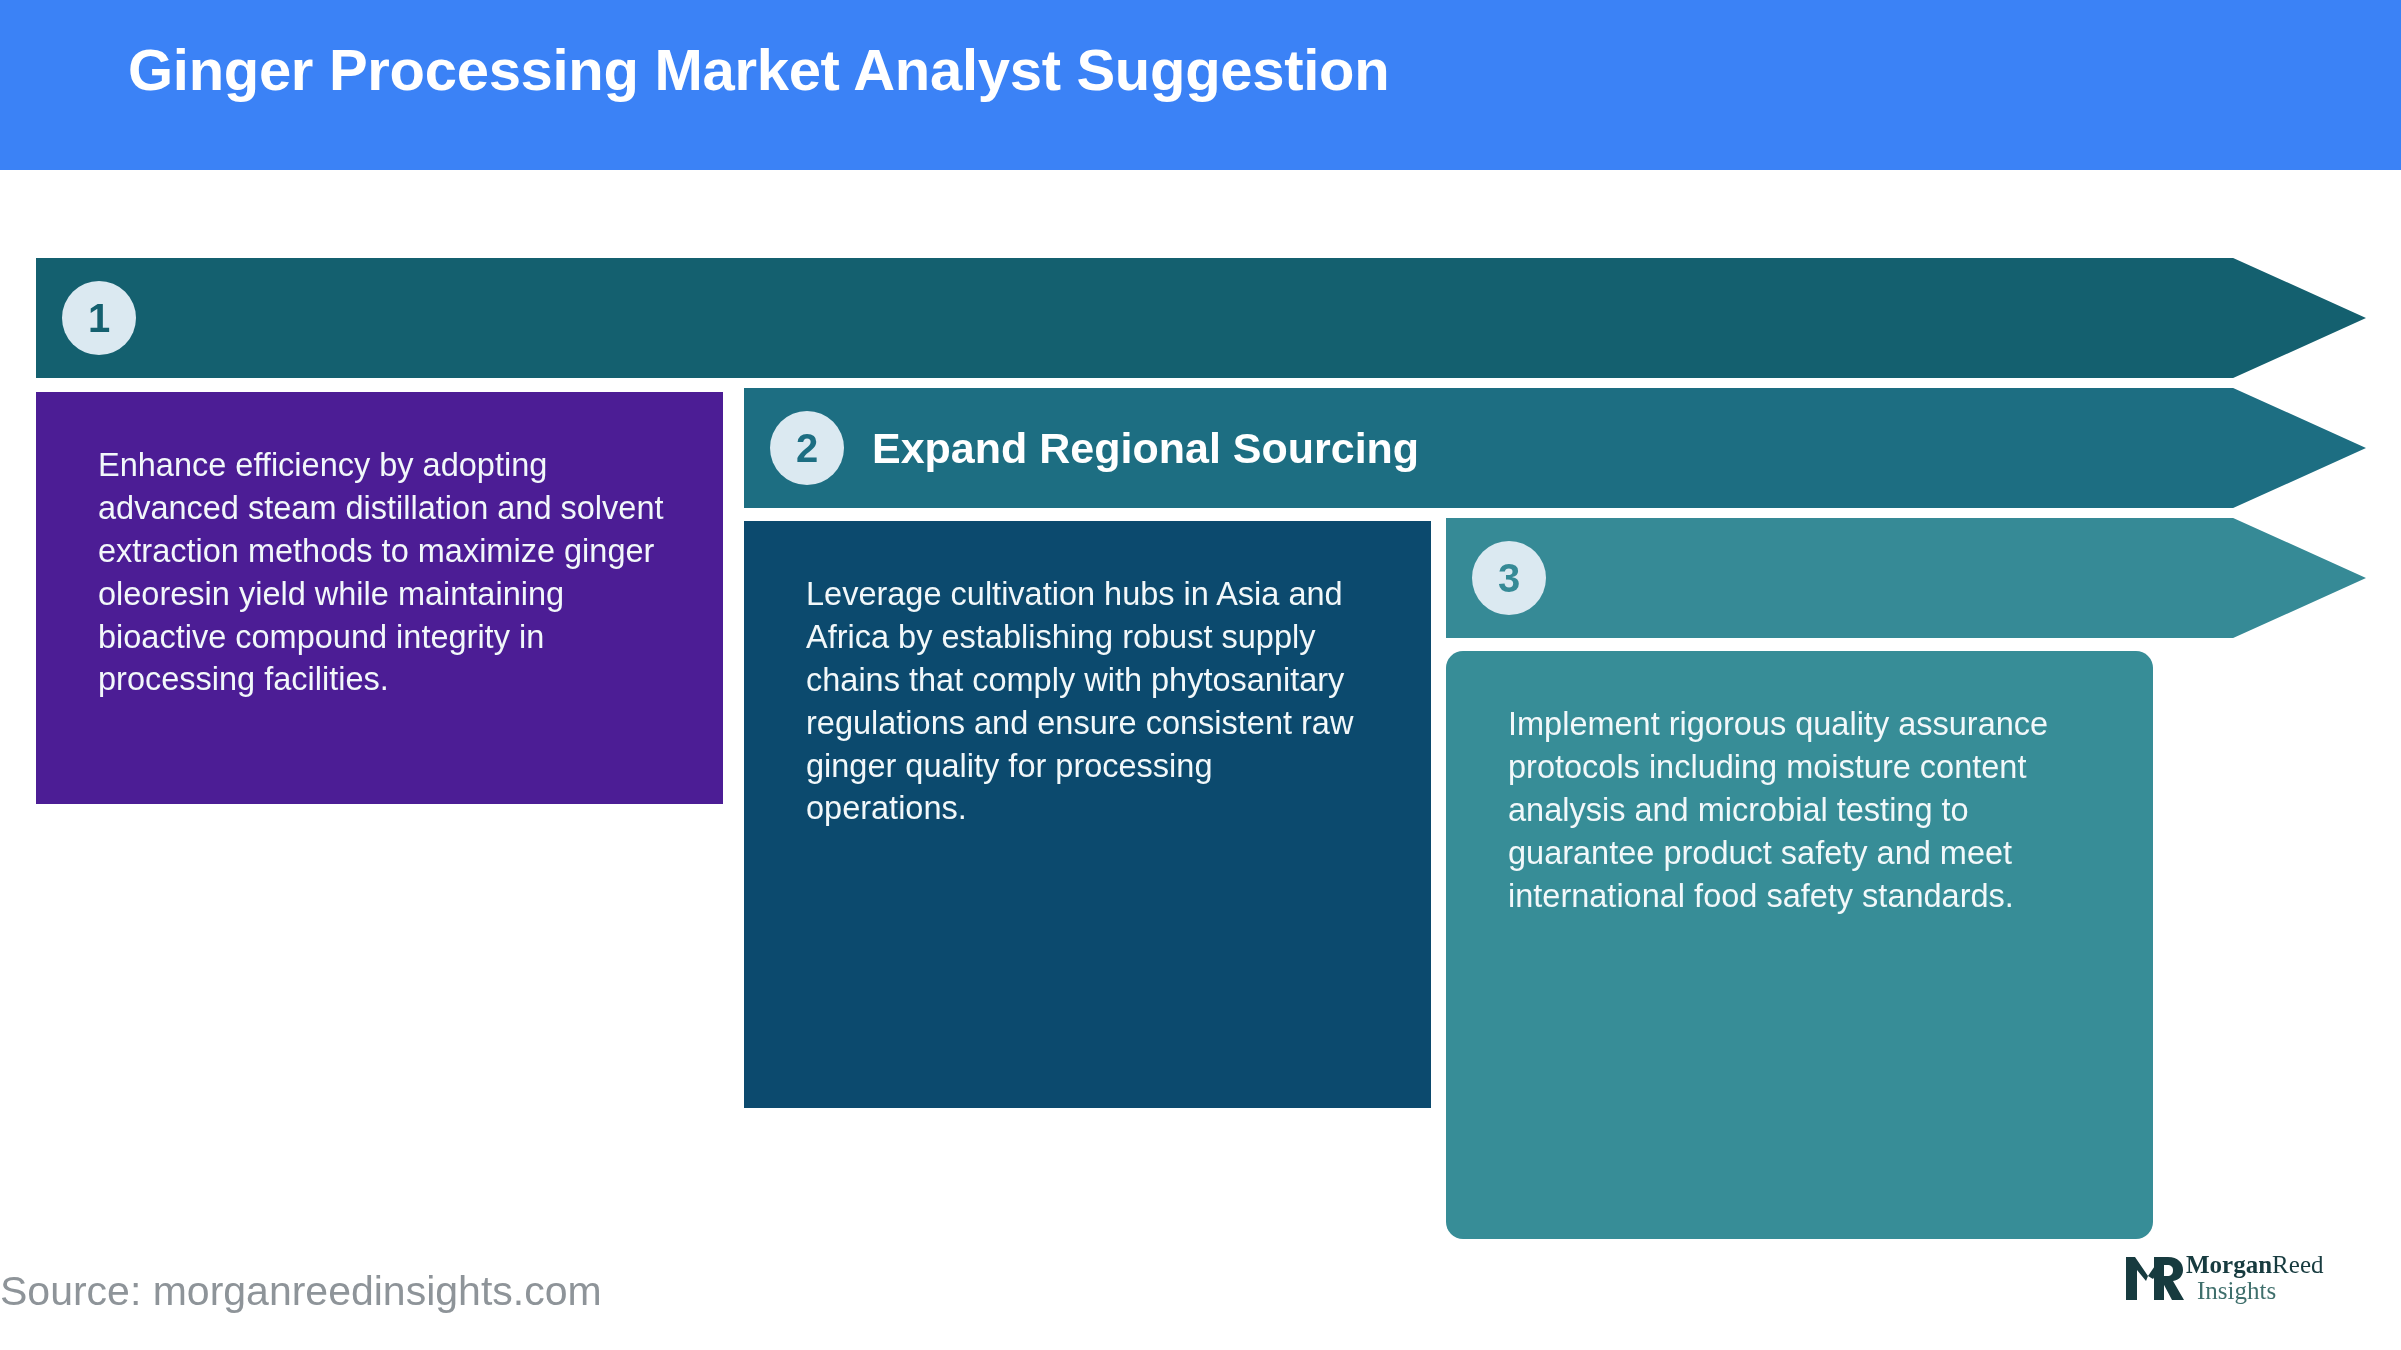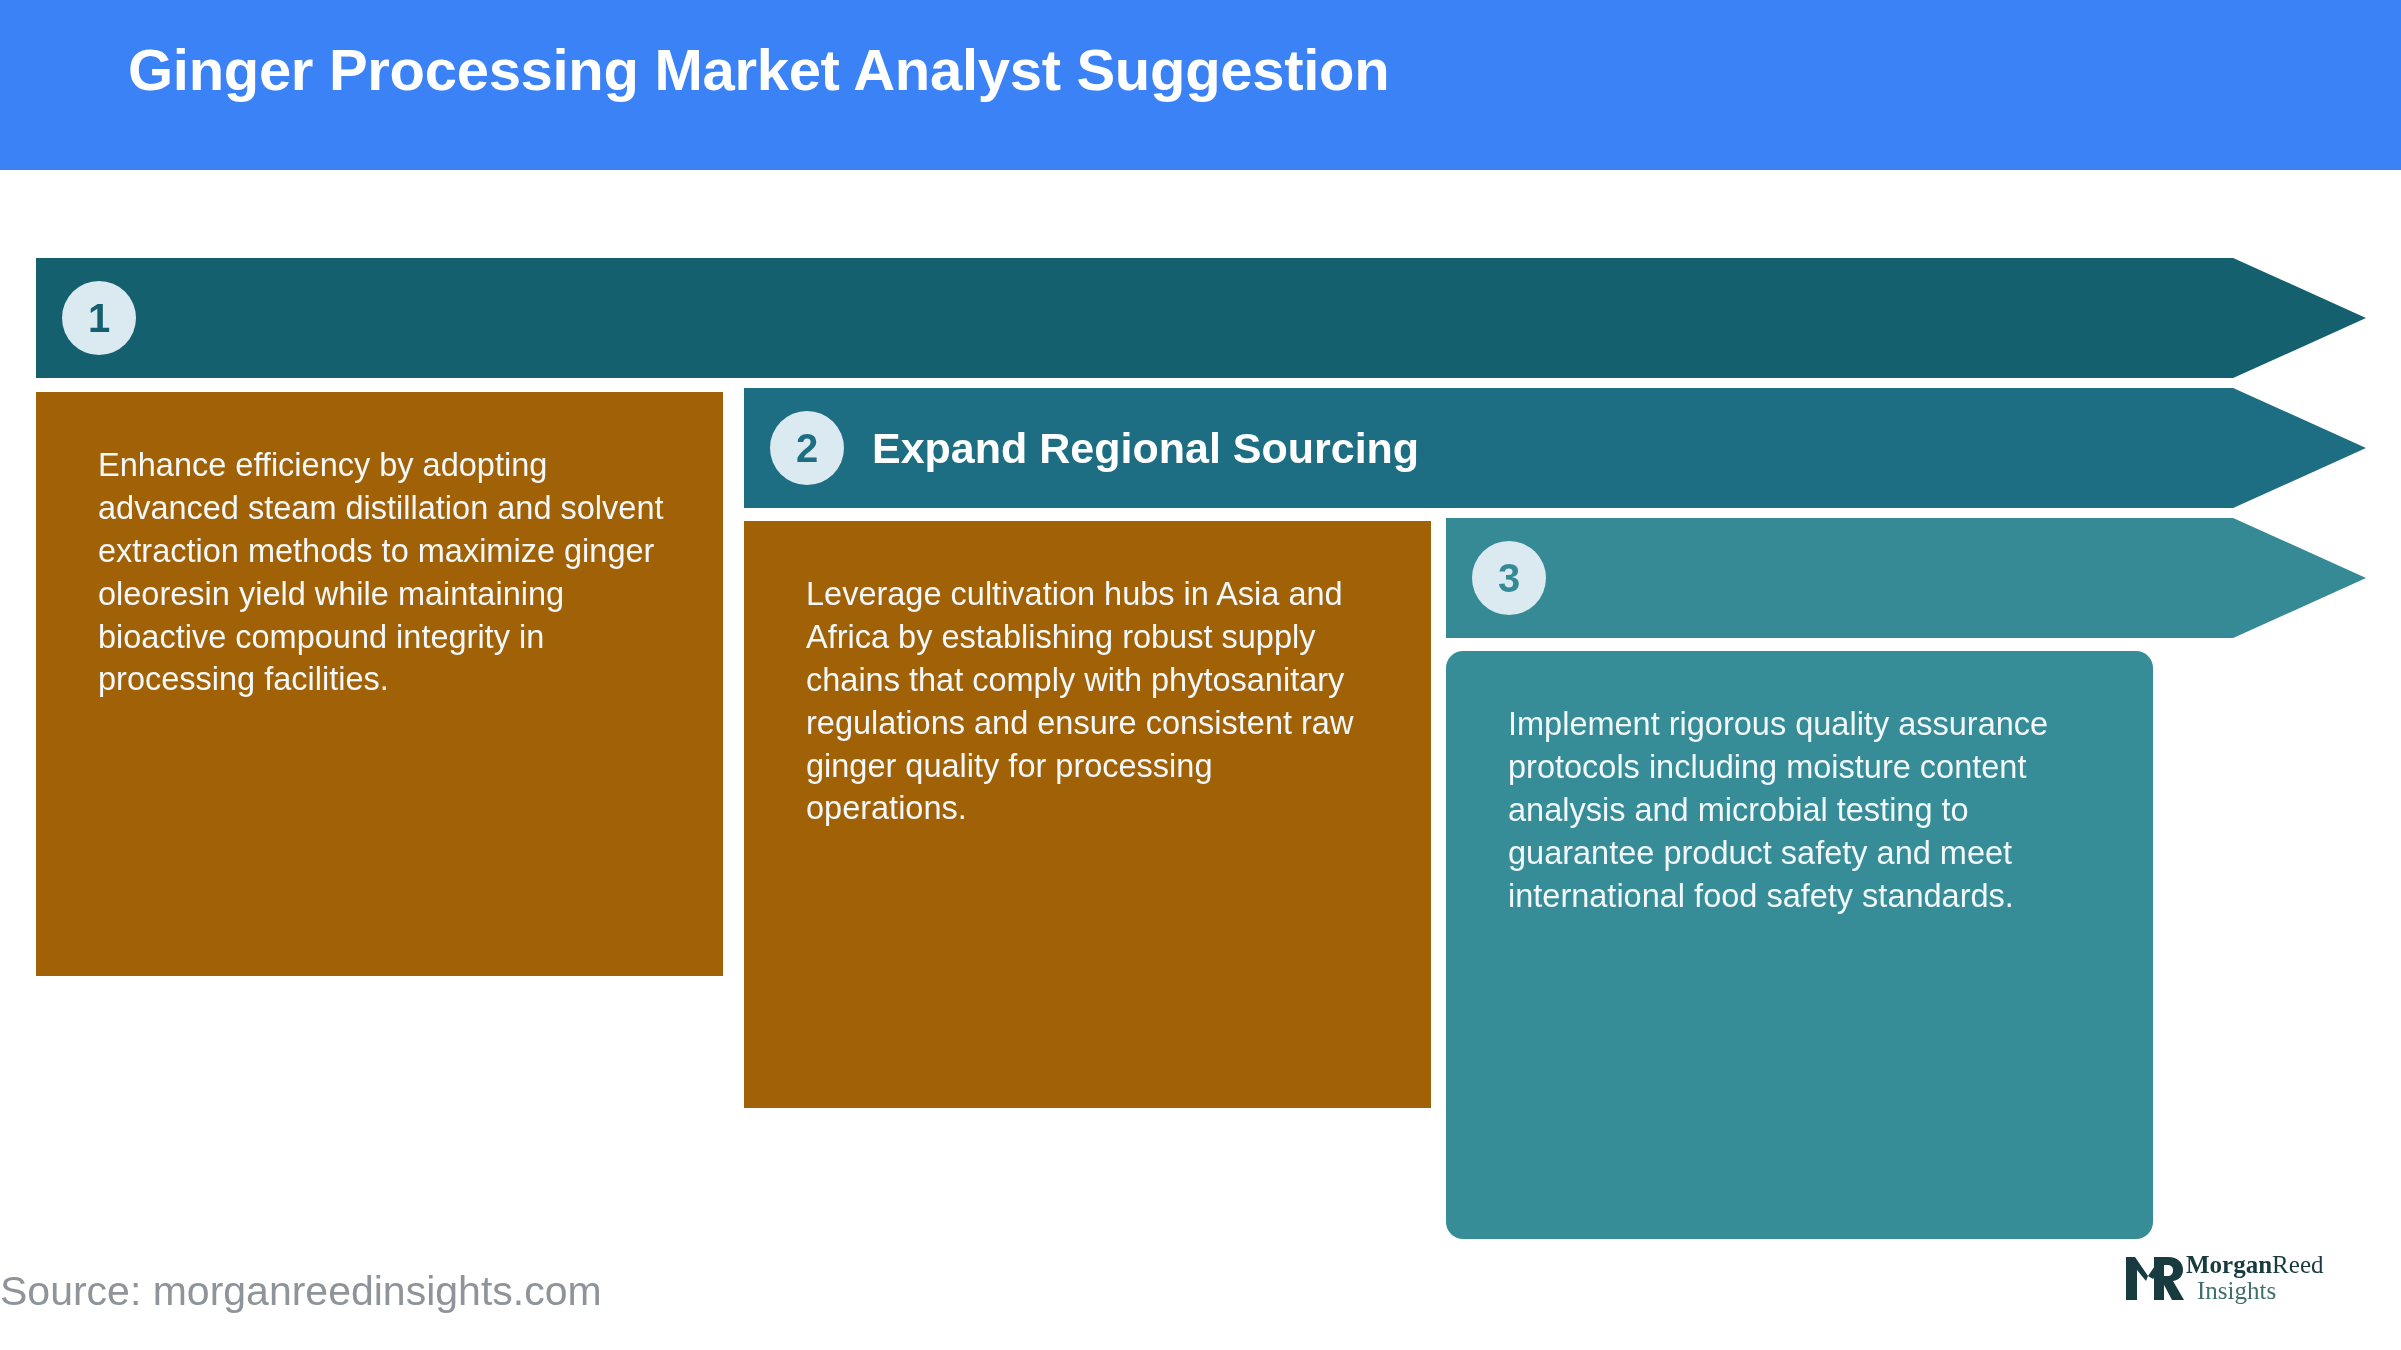--- a/index.html
+++ b/index.html
@@ -160,25 +160,25 @@
 
   <div class="arrow-row" style="left:1446px; top:518px; width:920px; height:120px;">
     <svg class="arrow-shape" viewBox="0 0 920 120" preserveAspectRatio="none">
       <path d="M0 0 H765 V-10 L920 60 L765 130 V120 H0 Z" fill="#368a96"></path>
     </svg>
     <div class="arrow-label-wrap" style="left:26px; top:23px;">
       <div class="num-badge" style="color:#368a96;">3</div>
     </div>
   </div>
 
-  <div class="body-card" style="left:36px; top:392px; width:687px; height:584px; background:#a16207;">
+  <div class="body-card" style="left:36px; top:392px; width:687px; height:412px; background:#4c1d95;">
     <div class="body-text">Enhance efficiency by adopting advanced steam distillation and solvent extraction methods to maximize ginger oleoresin yield while maintaining bioactive compound integrity in processing facilities.</div>
   </div>
 
-  <div class="body-card" style="left:744px; top:521px; width:687px; height:587px; background:#a16207;">
+  <div class="body-card" style="left:744px; top:521px; width:687px; height:587px; background:#0c4a6e;">
     <div class="body-text">Leverage cultivation hubs in Asia and Africa by establishing robust supply chains that comply with phytosanitary regulations and ensure consistent raw ginger quality for processing operations.</div>
   </div>
 
   <div class="body-card" style="left:1446px; top:651px; width:707px; height:588px; background:#378d97;border-radius:17px;">
     <div class="body-text">Implement rigorous quality assurance protocols including moisture content analysis and microbial testing to guarantee product safety and meet international food safety standards.</div>
   </div>
 
   <div id="source-note">Source: morganreedinsights.com</div>
 
   <div id="logo-block">

